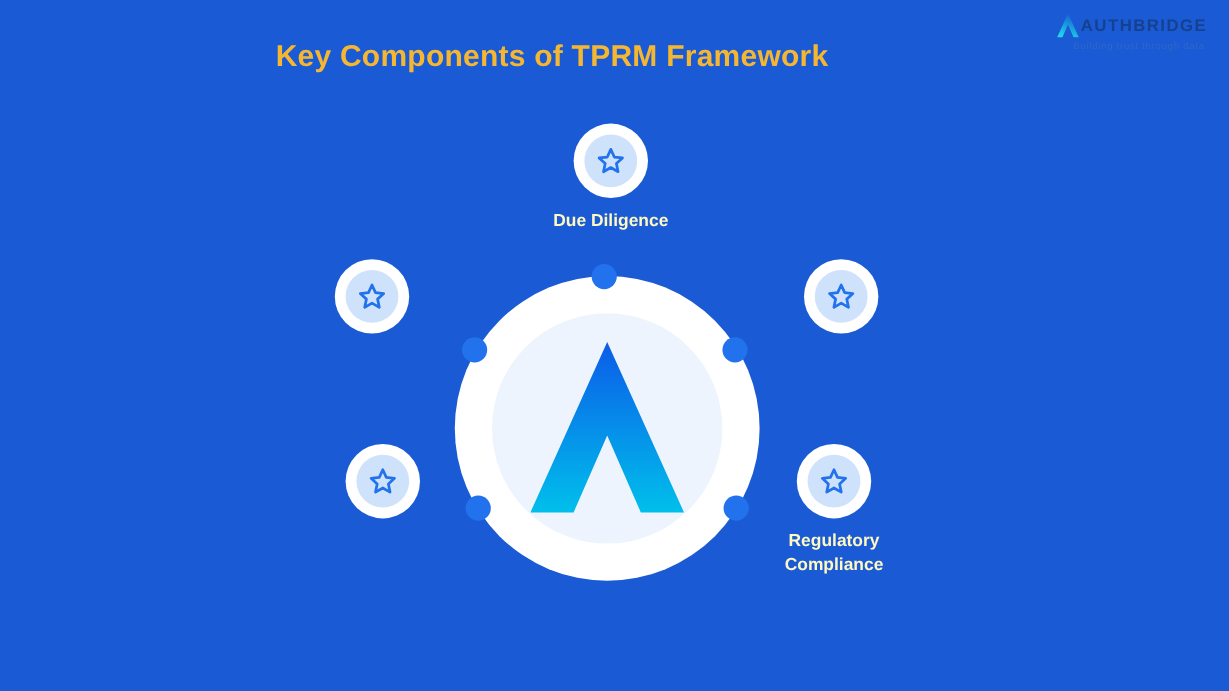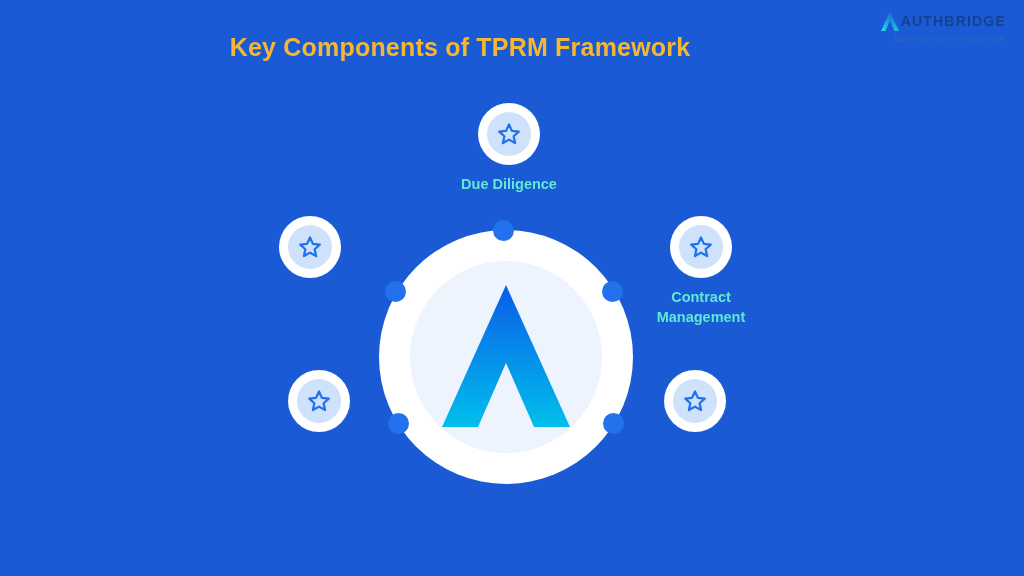--- a/index.html
+++ b/index.html
@@ -66,21 +66,21 @@
     display:flex; align-items:center; justify-content:center;
   }
   .badge-inner {
     width:44px; height:44px; border-radius:50%;
     background:#cfe2fb;
     display:flex; align-items:center; justify-content:center;
   }
   .badge-inner svg { width:26px; height:26px; display:block; }
   .node-label {
     margin-top:10px;
-    color:#5eead4; font-size:14.5px; font-weight:bold;
+    color:#fef9c3; font-size:14.5px; font-weight:bold;
     line-height:1.35; white-space:pre-line;
   }
 
   .node-due      { left:414px; top:103px; }
   .node-risk     { left:215px; top:216px; }
   .node-contract { left:606px; top:216px; }
   .node-ongoing  { left:224px; top:370px; }
   .node-reg      { left:600px; top:370px; }
 </style>
 </head>
@@ -157,22 +157,20 @@
 <div class="node node-contract">
   <div class="badge">
     <div class="badge-inner">
       <span>
         <svg viewBox="0 0 24 24" fill="none" stroke="#2272ee" stroke-width="2.1" stroke-linejoin="round" stroke-linecap="round">
           <path d="M12 3.2 L14.7 9.1 L21 9.8 L16.3 14.1 L17.6 20.4 L12 17.2 L6.4 20.4 L7.7 14.1 L3 9.8 L9.3 9.1 Z"></path>
         </svg>
       </span>
     </div>
   </div>
-  <div class="node-label">Contract
-Management</div>
 </div>
 
 <div class="node node-ongoing">
   <div class="badge">
     <div class="badge-inner">
       <span>
         <svg viewBox="0 0 24 24" fill="none" stroke="#2272ee" stroke-width="2.1" stroke-linejoin="round" stroke-linecap="round">
           <path d="M12 3.2 L14.7 9.1 L21 9.8 L16.3 14.1 L17.6 20.4 L12 17.2 L6.4 20.4 L7.7 14.1 L3 9.8 L9.3 9.1 Z"></path>
         </svg>
       </span>
@@ -183,13 +181,15 @@
 <div class="node node-reg">
   <div class="badge">
     <div class="badge-inner">
       <span>
         <svg viewBox="0 0 24 24" fill="none" stroke="#2272ee" stroke-width="2.1" stroke-linejoin="round" stroke-linecap="round">
           <path d="M12 3.2 L14.7 9.1 L21 9.8 L16.3 14.1 L17.6 20.4 L12 17.2 L6.4 20.4 L7.7 14.1 L3 9.8 L9.3 9.1 Z"></path>
         </svg>
       </span>
     </div>
   </div>
+  <div class="node-label">Regulatory
+Compliance</div>
 </div>
 
 </body></html>

